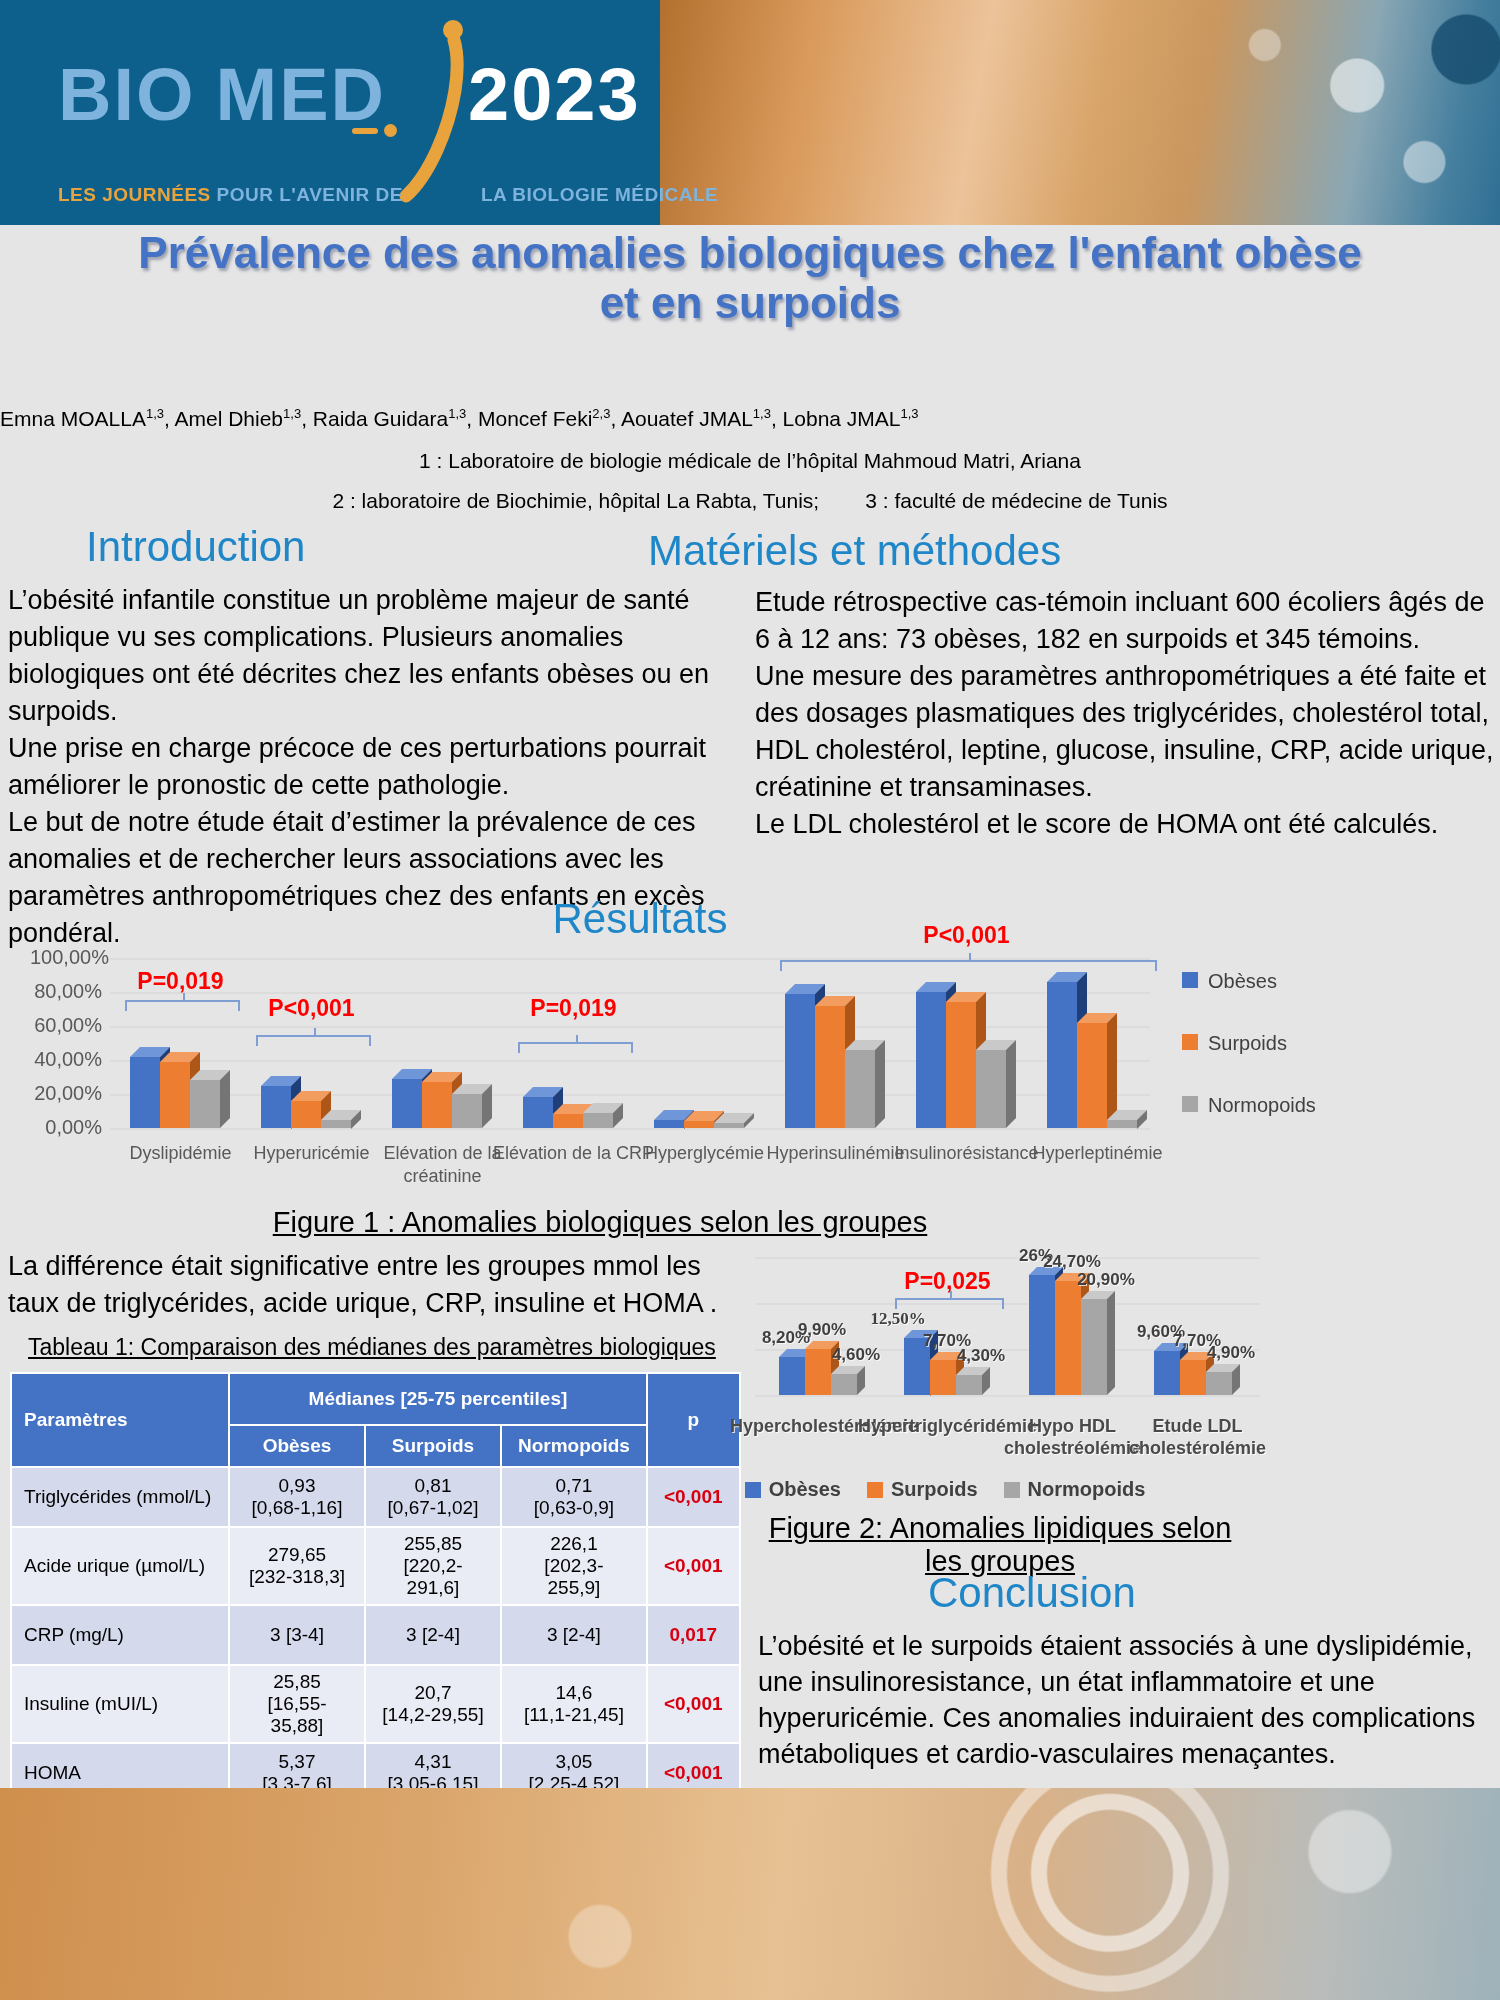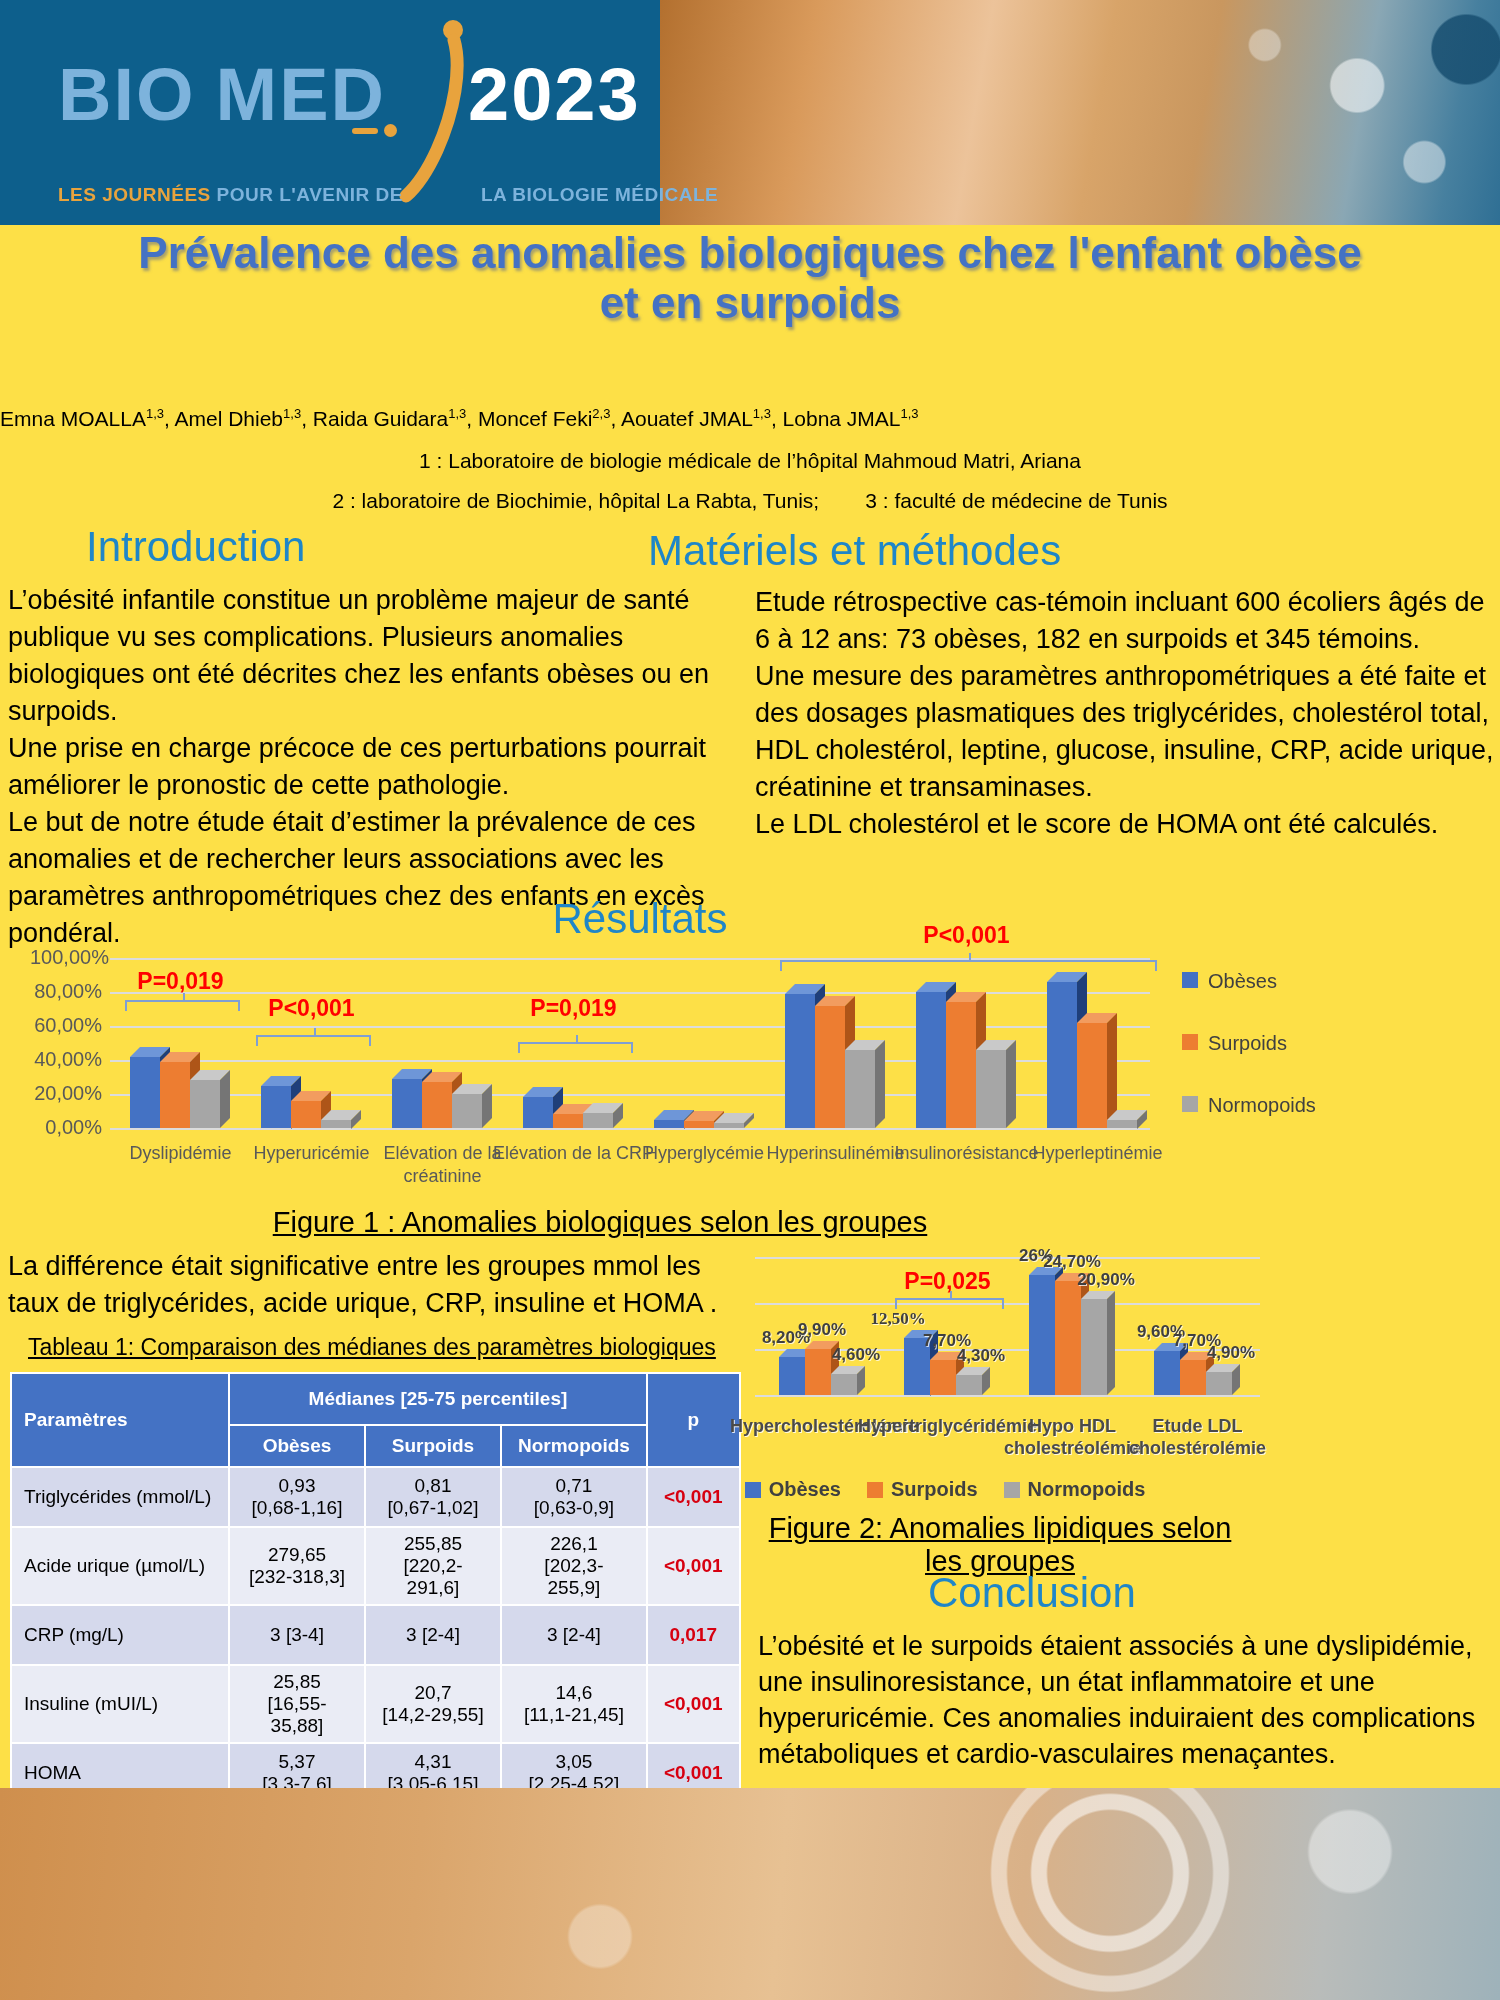--- a/index.html
+++ b/index.html
@@ -1,16 +1,16 @@
 <!DOCTYPE html>
 <html><head>
 <meta charset="utf-8">
 <style>
   html,body{margin:0;padding:0;background:#888;}
-  .poster{position:relative;width:1500px;height:2000px;background:#fde047;overflow:hidden;
+  .poster{position:relative;width:1500px;height:2000px;background:#e5e5e5;overflow:hidden;
           font-family:"Liberation Sans","DejaVu Sans",sans-serif;color:#000;}
   .abs{position:absolute;}
 
   
   .banner{left:0;top:0;width:1500px;height:225px;background:#0d5f8c;}
   .banner-photo{left:660px;top:0;width:840px;height:225px;
     background:
       radial-gradient(circle at 83% 38%, rgba(255,255,255,.55) 0 26px, rgba(255,255,255,0) 28px),
       radial-gradient(circle at 91% 72%, rgba(255,255,255,.45) 0 20px, rgba(255,255,255,0) 22px),
       radial-gradient(circle at 72% 20%, rgba(255,255,255,.35) 0 15px, rgba(255,255,255,0) 17px),

